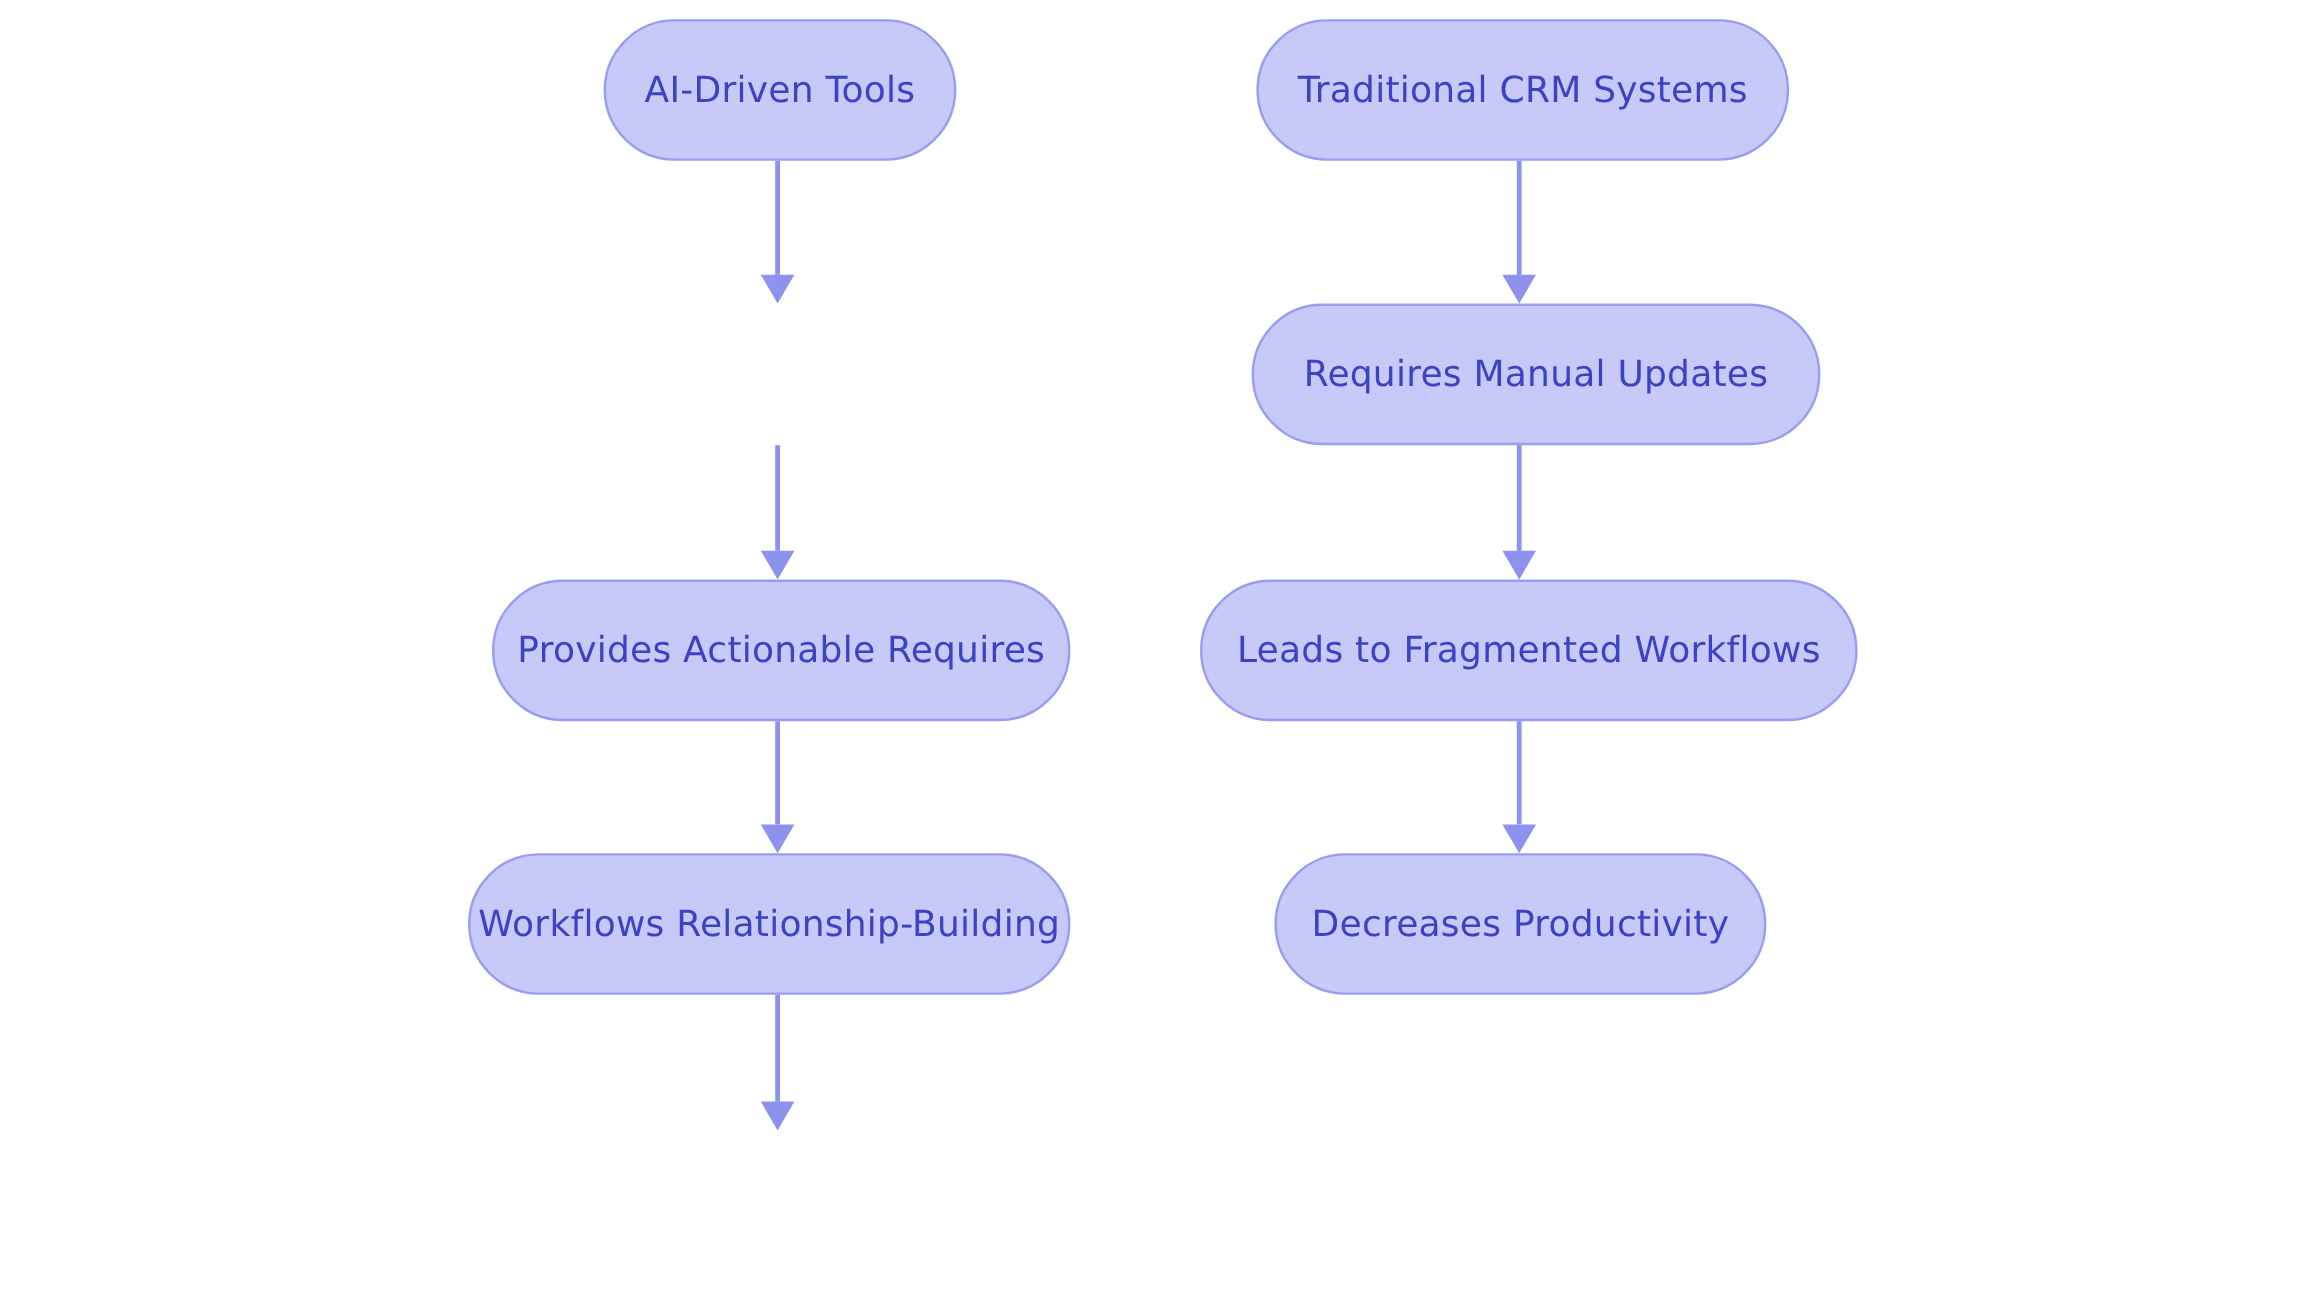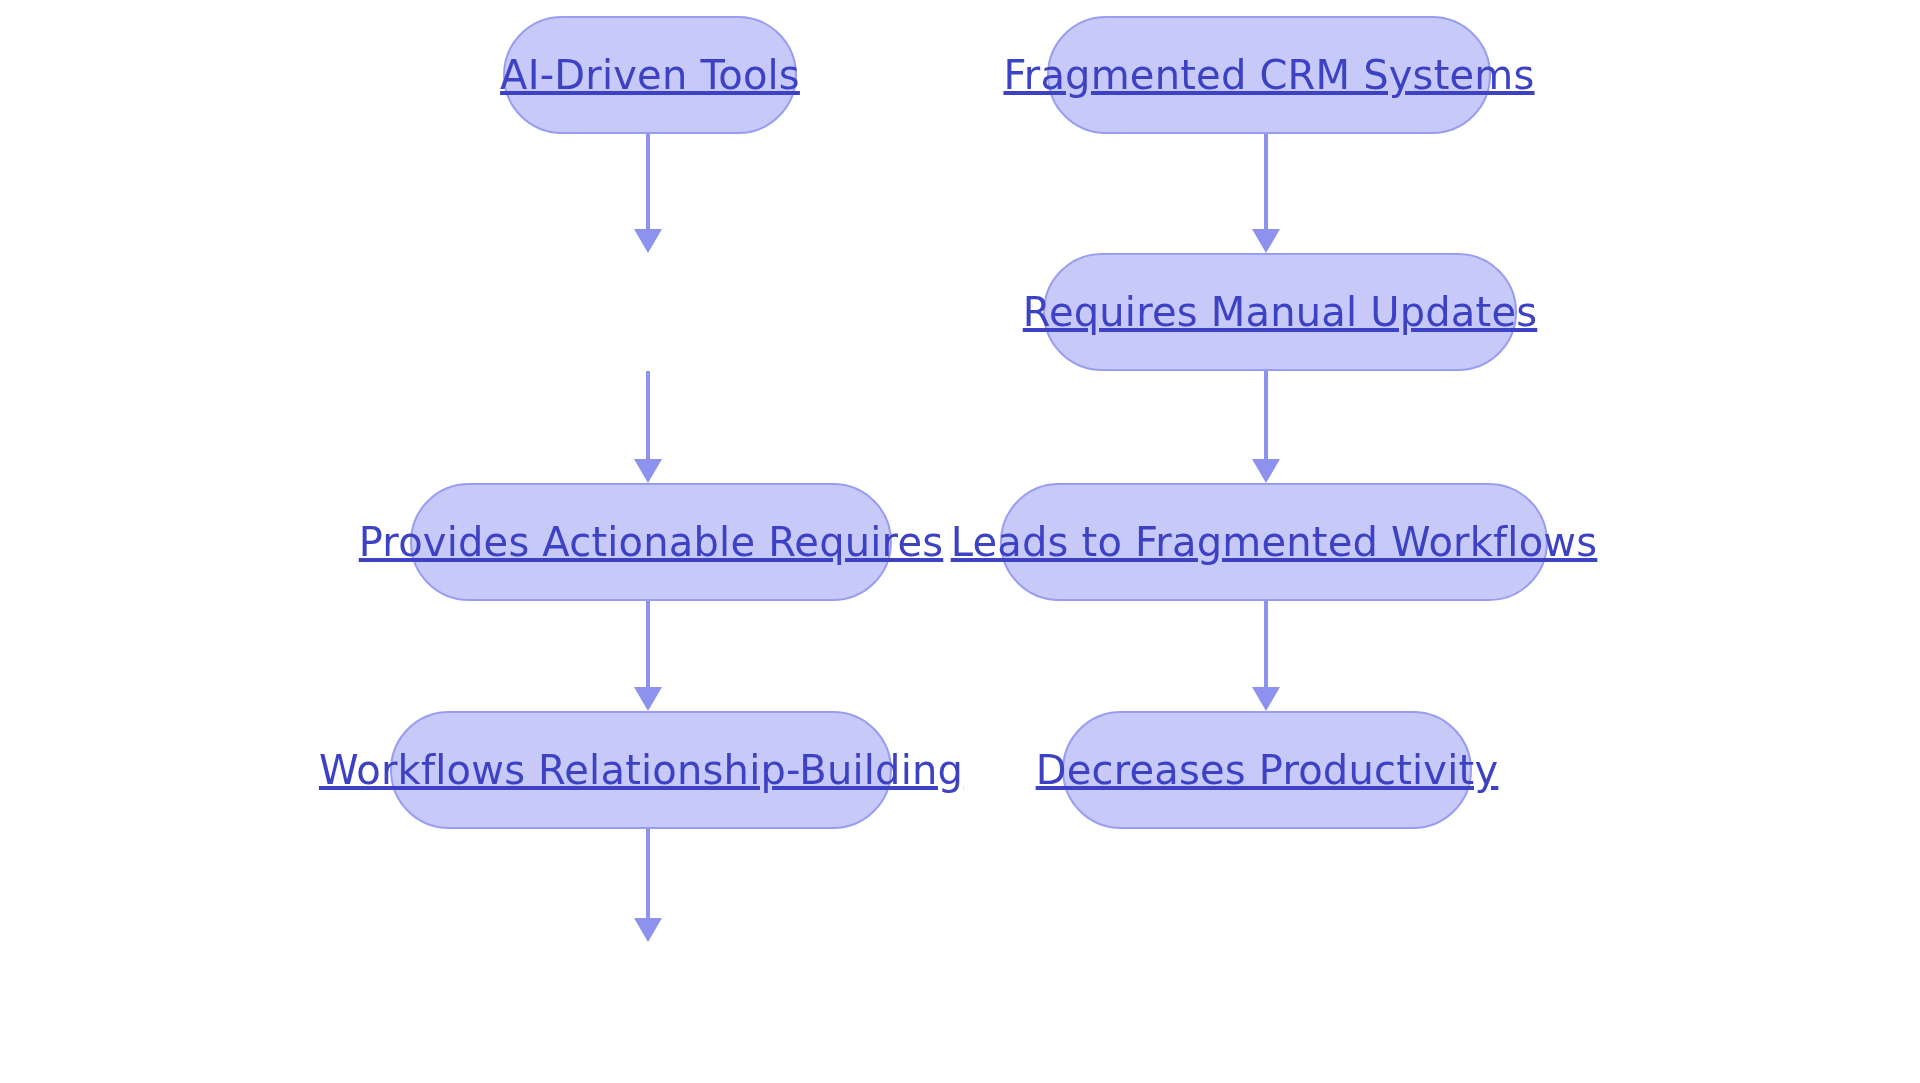--- a/index.html
+++ b/index.html
@@ -28,25 +28,24 @@
     height: 118px;
     background: var(--node-fill);
     border: 2px solid var(--node-border);
     border-radius: 59px;
     display: flex;
     align-items: center;
     justify-content: center;
     text-align: center;
   }
   .node span {
-    font-size: 40px;
+    font-size: 30px;
     letter-spacing: 0.2px;
     color: var(--node-text);
     white-space: nowrap;
-    text-decoration: underline;
   }
   .arrow-line {
     position: absolute;
     width: 4px;
     background: var(--arrow);
   }
   .arrow-head {
     position: absolute;
     width: 0;
     height: 0;
@@ -81,21 +80,21 @@
   <div>
     <div class="arrow-line" style="left:646px; top:601px; height:86px;"></div>
     <div class="arrow-head" style="left:634px; top:687px;"></div>
   </div>
   <div>
     <div class="arrow-line" style="left:646px; top:829px; height:89px;"></div>
     <div class="arrow-head" style="left:634px; top:918px;"></div>
   </div>
 
   <div class="node" style="left:1047px; top:16px; width:444px;">
-    <span>Fragmented CRM Systems</span>
+    <span>Traditional CRM Systems</span>
   </div>
   <div class="node" style="left:1043px; top:253px; width:474px;">
     <span>Requires Manual Updates</span>
   </div>
   <div class="node" style="left:1062px; top:711px; width:410px;">
     <span>Decreases Productivity</span>
   </div>
   <div class="node" style="left:1000px; top:483px; width:548px;">
     <span>Leads to Fragmented Workflows</span>
   </div>

